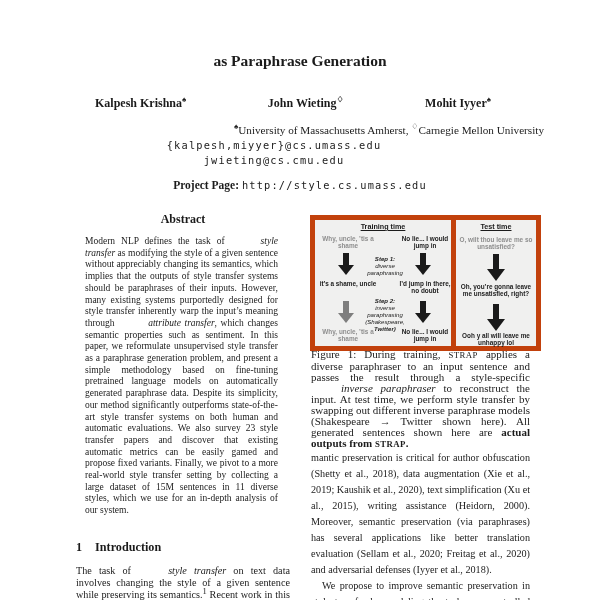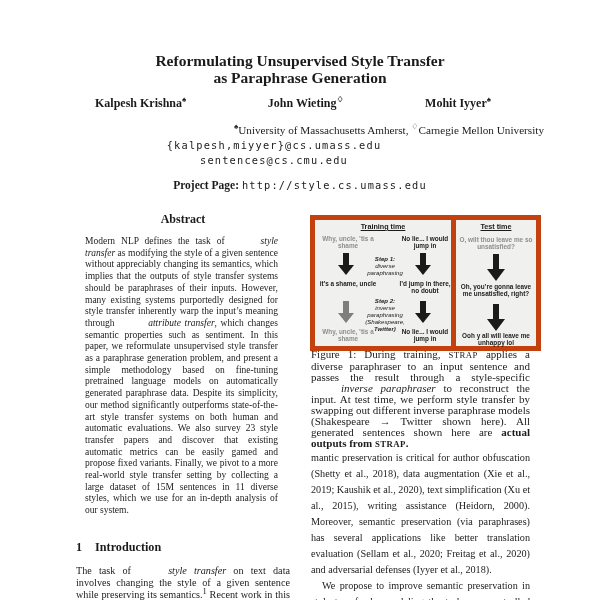--- a/index.html
+++ b/index.html
@@ -82,33 +82,32 @@
   .rbody p{margin:0;}
   .rbody p.indent{text-indent:11px;}
   sup{line-height:0;}
 </style>
 </head>
 <body>
 
 <div class="page">
 
   <div class="title">
-    <div>Reformulating Unsupervised Style Transfer</div>
     <div>as Paraphrase Generation</div>
   </div>
 
   <div class="authors">
     <span class="author"><span>Kalpesh Krishna</span><sup>♠</sup></span>
     <span class="author"><span>John Wieting</span><sup>♢</sup></span>
     <span class="author"><span>Mohit Iyyer</span><sup>♠</sup></span>
   </div>
 
   <div class="affil"><sup>♠</sup><span>University of Massachusetts Amherst, </span><sup>♢</sup><span>Carnegie Mellon University</span></div>
   <div class="email mono e1">{kalpesh,miyyer}@cs.umass.edu</div>
-  <div class="email mono e2">sentences@cs.cmu.edu</div>
+  <div class="email mono e2">jwieting@cs.cmu.edu</div>
 
   <div class="project">
     <span class="b">Project Page: </span><span class="mono">http://style.cs.umass.edu</span>
   </div>
 
   <div class="abs-head">Abstract</div>
   <div class="abs-body"><span>Modern NLP defines the task of </span><span class="i">style transfer</span><span> as modifying the style of a given sentence without appreciably changing its semantics, which implies that the outputs of style transfer systems should be paraphrases of their inputs. However, many existing systems purportedly designed for style transfer inherently warp the input’s meaning through </span><span class="i">attribute transfer</span><span>, which changes semantic properties such as sentiment. In this paper, we reformulate unsupervised style transfer as a paraphrase generation problem, and present a simple methodology based on fine-tuning pretrained language models on automatically generated paraphrase data. Despite its simplicity, our method significantly outperforms state-of-the-art style transfer systems on both human and automatic evaluations. We also survey 23 style transfer papers and discover that existing automatic metrics can be easily gamed and propose fixed variants. Finally, we pivot to a more real-world style transfer setting by collecting a large dataset of 15M sentences in 11 diverse styles, which we use for an in-depth analysis of our system.</span></div>
 
   <div class="sec-head">
     <span class="num">1</span><span>Introduction</span>

